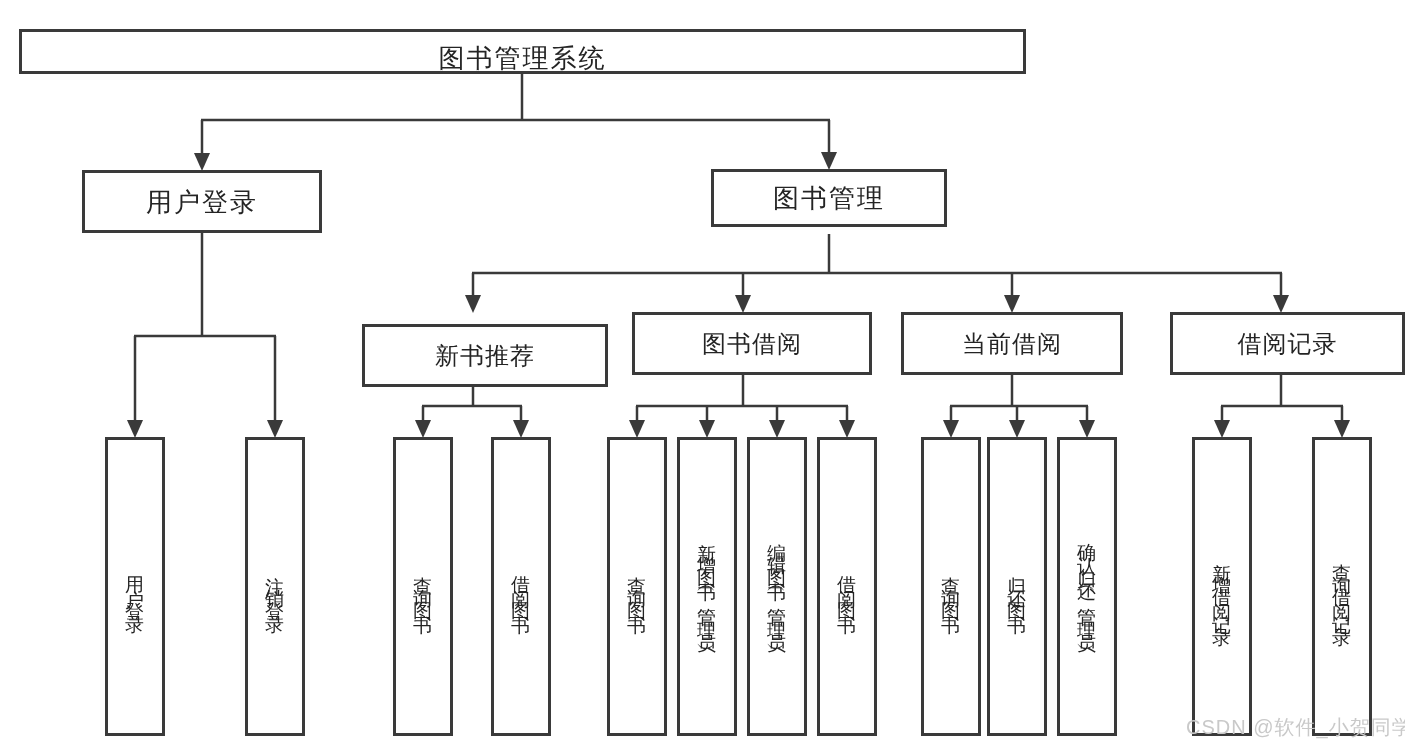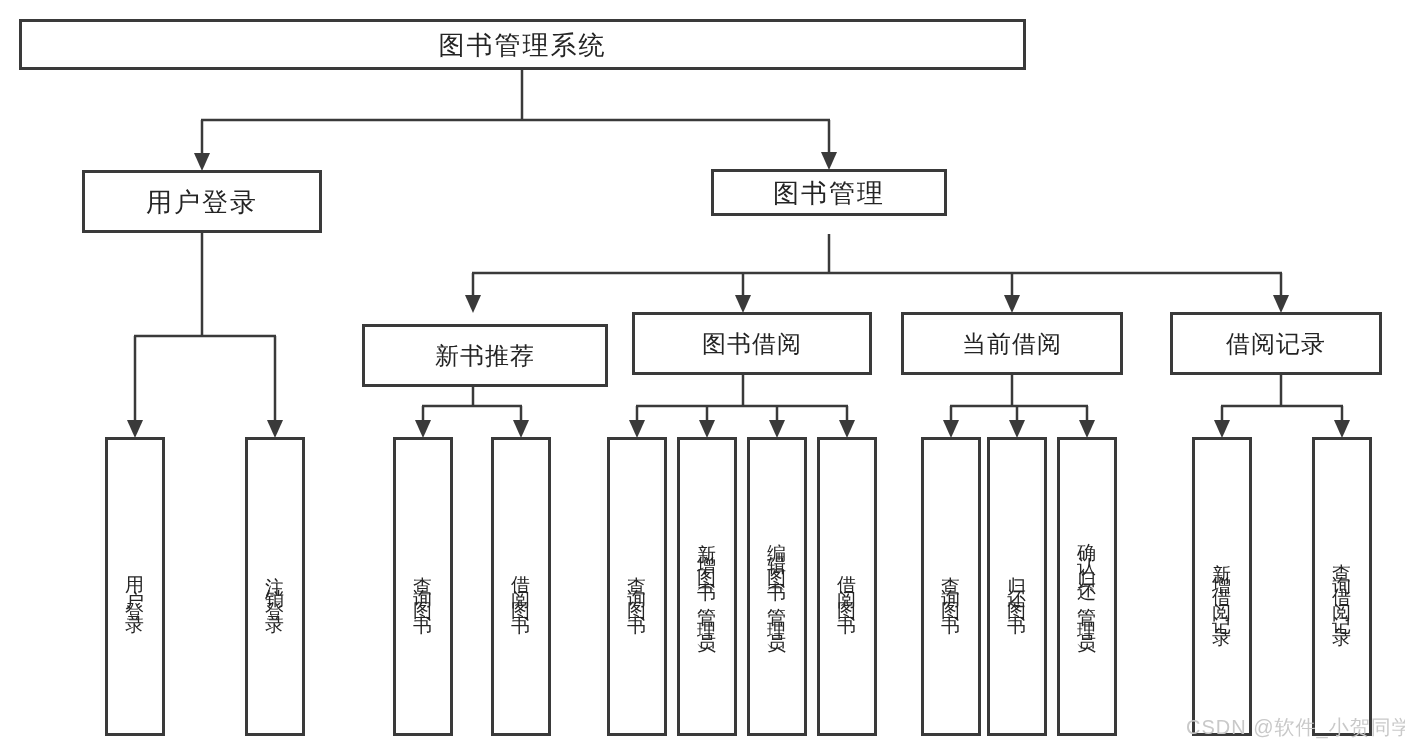--- a/index.html
+++ b/index.html
@@ -109,41 +109,41 @@
     <g>
       <line x1="1281" y1="375" x2="1281" y2="407"></line>
       <line x1="1221" y1="406" x2="1343" y2="406"></line>
       <line x1="1222" y1="406" x2="1222" y2="421"></line>
       <path d="M1214,420 L1230,420 L1222,438 Z"></path>
       <line x1="1342" y1="406" x2="1342" y2="421"></line>
       <path d="M1334,420 L1350,420 L1342,438 Z"></path>
     </g>
   </svg>
 
-  <div class="box" style="left:19px;top:19px;width:1007px;height:51px;">
+  <div class="box" style="left:19px;top:29px;width:1007px;height:45px;align-items:flex-end;">
     <span class="hlabel">图书管理系统</span>
   </div>
 
   <div class="box" style="left:82px;top:170px;width:240px;height:63px;">
     <span class="hlabel">用户登录</span>
   </div>
-  <div class="box" style="left:711px;top:169px;width:236px;height:47px;">
+  <div class="box" style="left:711px;top:169px;width:236px;height:58px;">
     <span class="hlabel">图书管理</span>
   </div>
 
   <div class="box l3" style="left:362px;top:324px;width:246px;height:63px;">
     <span class="hlabel">新书推荐</span>
   </div>
   <div class="box l3" style="left:632px;top:312px;width:240px;height:63px;">
     <span class="hlabel">图书借阅</span>
   </div>
   <div class="box l3" style="left:901px;top:312px;width:222px;height:63px;text-align:right;">
     <span class="hlabel">当前借阅</span>
   </div>
-  <div class="box l3" style="left:1170px;top:312px;width:212px;height:63px;">
+  <div class="box l3" style="left:1170px;top:312px;width:235px;height:63px;">
     <span class="hlabel">借阅记录</span>
   </div>
 
   <div class="box" style="left:105px;top:437px;width:60px;height:299px;">
     <span class="vlabel">用户登录</span>
   </div>
   <div class="box" style="left:245px;top:437px;width:60px;height:299px;">
     <span class="vlabel">注销登录</span>
   </div>
 

